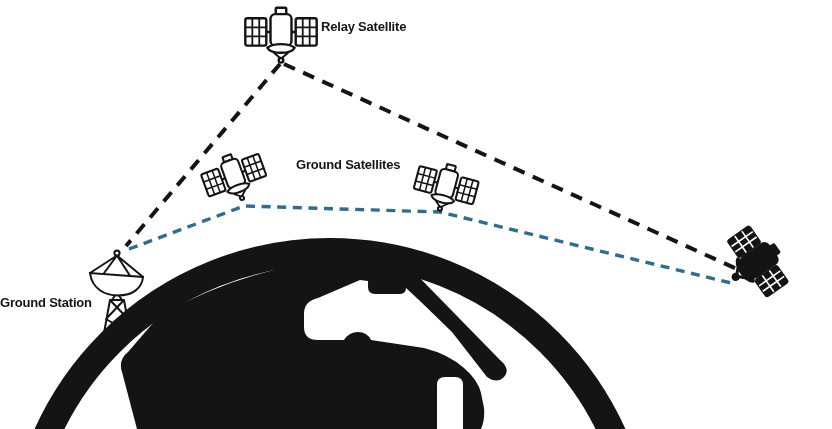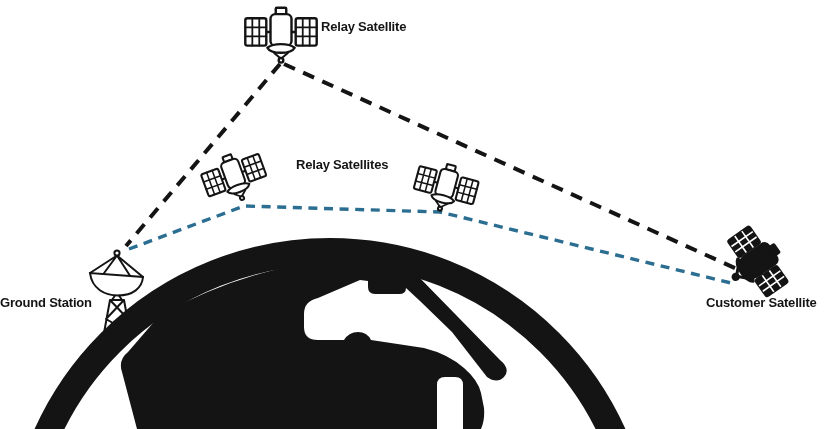--- a/index.html
+++ b/index.html
@@ -75,16 +75,15 @@
       <polyline points="129,249 244,206 440,212 731,283" stroke="#2b6e91" stroke-width="3.4" stroke-dasharray="9 6.6"></polyline>
     </g>
 
     <use href="#sat-outline" transform="translate(281,33) scale(1.05)"></use>
     <use href="#sat-outline" transform="translate(234,176) rotate(-20) scale(0.9)"></use>
     <use href="#sat-outline" transform="translate(446,186) rotate(15) scale(0.9)"></use>
     <use href="#sat-filled" transform="translate(757,262) rotate(55) scale(1.0)"></use>
   </svg>
 
   <div class="label" style="left:321px;top:19px">Relay Satellite</div>
-  <div class="label" style="left:296px;top:157px">Relay Satellites</div>
+  <div class="label" style="left:296px;top:157px">Ground Satellites</div>
   <div class="label" style="left:0;top:295px">Ground Station</div>
-  <div class="label" style="left:706px;top:295px">Customer Satellite</div>
 </div>
 
 </body></html>

